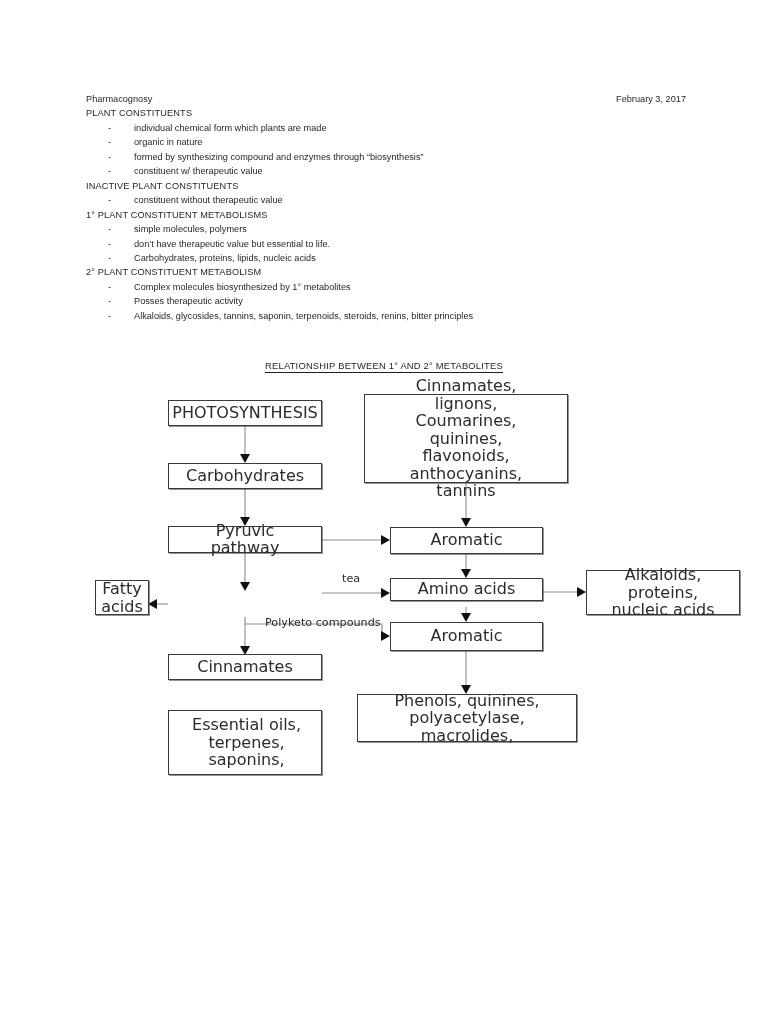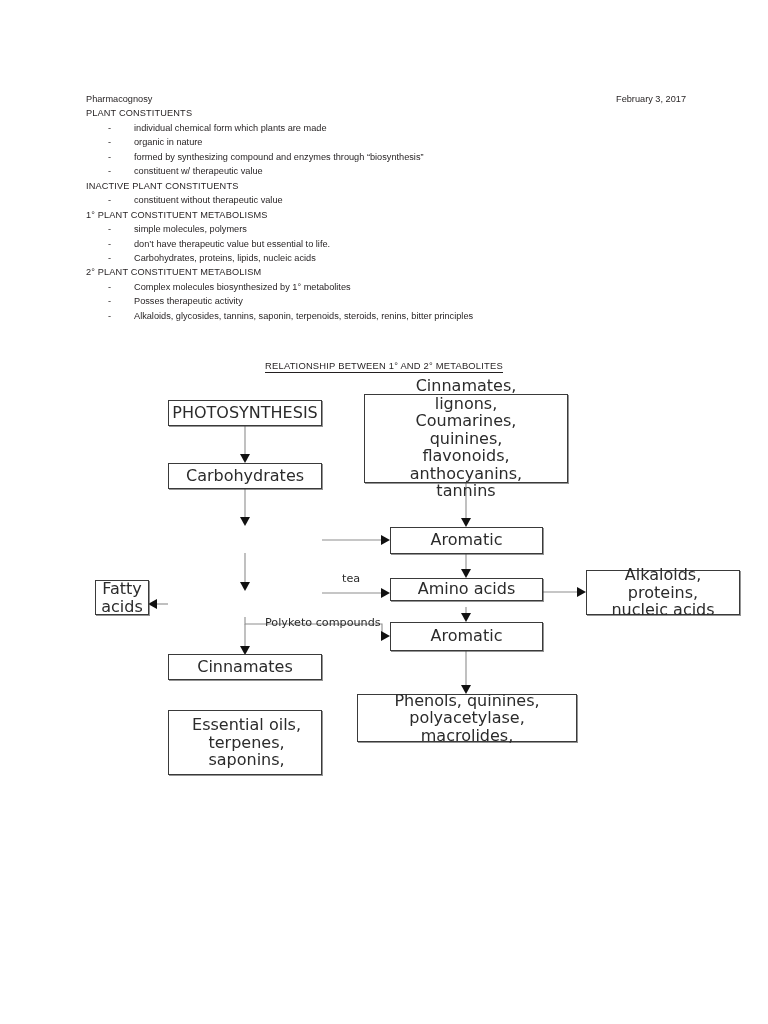--- a/index.html
+++ b/index.html
@@ -218,20 +218,23 @@
   </svg>
 
   <div class="node" style="left:168px; top:400px; width:154px; height:26px;">
     <span>PHOTOSYNTHESIS</span>
   </div>
 
   <div class="node" style="left:168px; top:463px; width:154px; height:26px;">
     <span>Carbohydrates</span>
   </div>
 
+  <div class="node" style="left:168px; top:526px; width:154px; height:27px;">
+    <span>Pyruvic pathway</span>
+  </div>
 
 
   <div class="node node-multi" style="left:95px; top:580px; width:54px; height:35px; white-space:pre-line;">
     <span>Fatty
 acids</span>
   </div>
 
   <div class="node" style="left:168px; top:654px; width:154px; height:26px;">
     <span>Cinnamates</span>
   </div>

